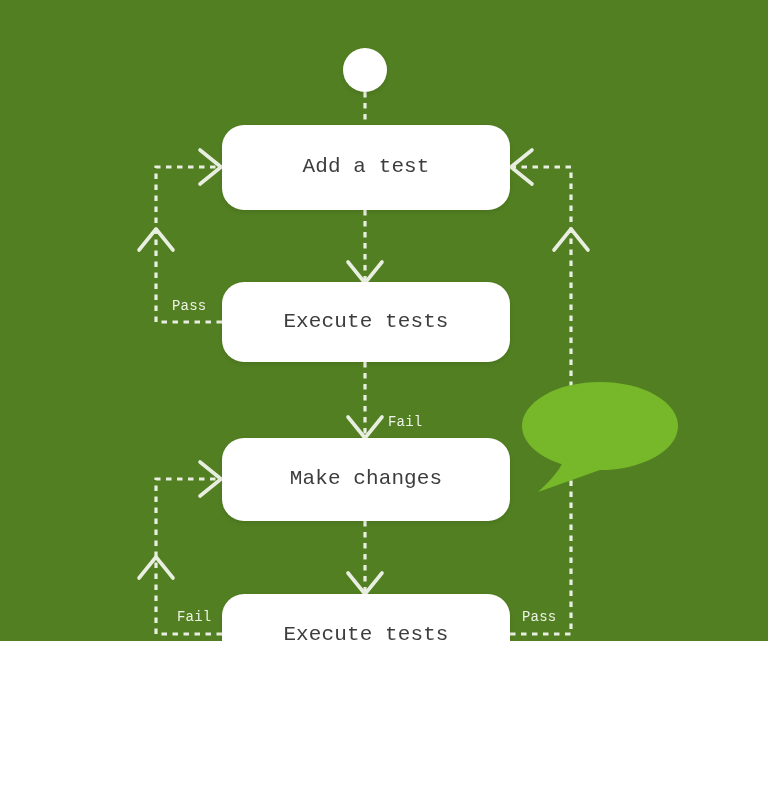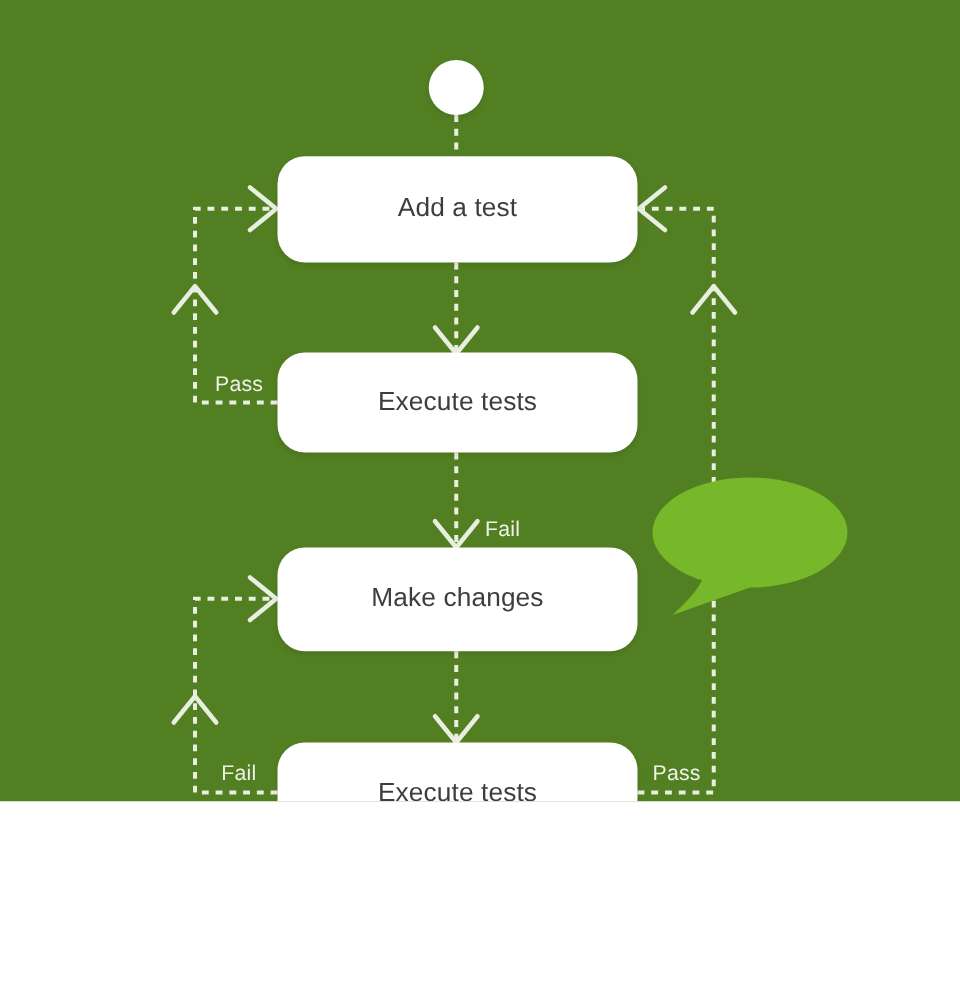--- a/index.html
+++ b/index.html
@@ -6,21 +6,21 @@
   html, body {
     margin: 0;
     padding: 0;
     background: #ffffff;
   }
   #canvas {
     position: relative;
     width: 768px;
     height: 641px;
     overflow: hidden;
-    font-family: Liberation Sans, sans-serif;
+    font-family: Liberation Mono, monospace;
   }
   #bg-svg {
     position: absolute;
     top: 0;
     left: 0;
     width: 768px;
     height: 804px;
     display: block;
   }
   .node-box {
@@ -35,21 +35,21 @@
     font-size: 21px;
     line-height: 1.28;
     letter-spacing: 0.1px;
     box-shadow: 0 2px 4px rgba(0,0,0,0.10);
     box-sizing: border-box;
     padding: 4px 10px;
   }
   .edge-label {
     position: absolute;
     color: #eef3e6;
-    font-size: 17px;
+    font-size: 14px;
     letter-spacing: 0.2px;
     white-space: nowrap;
   }
   .bubble-label {
     position: absolute;
     color: #ffffff;
     font-size: 22px;
     letter-spacing: 0.2px;
     white-space: nowrap;
     text-align: center;

